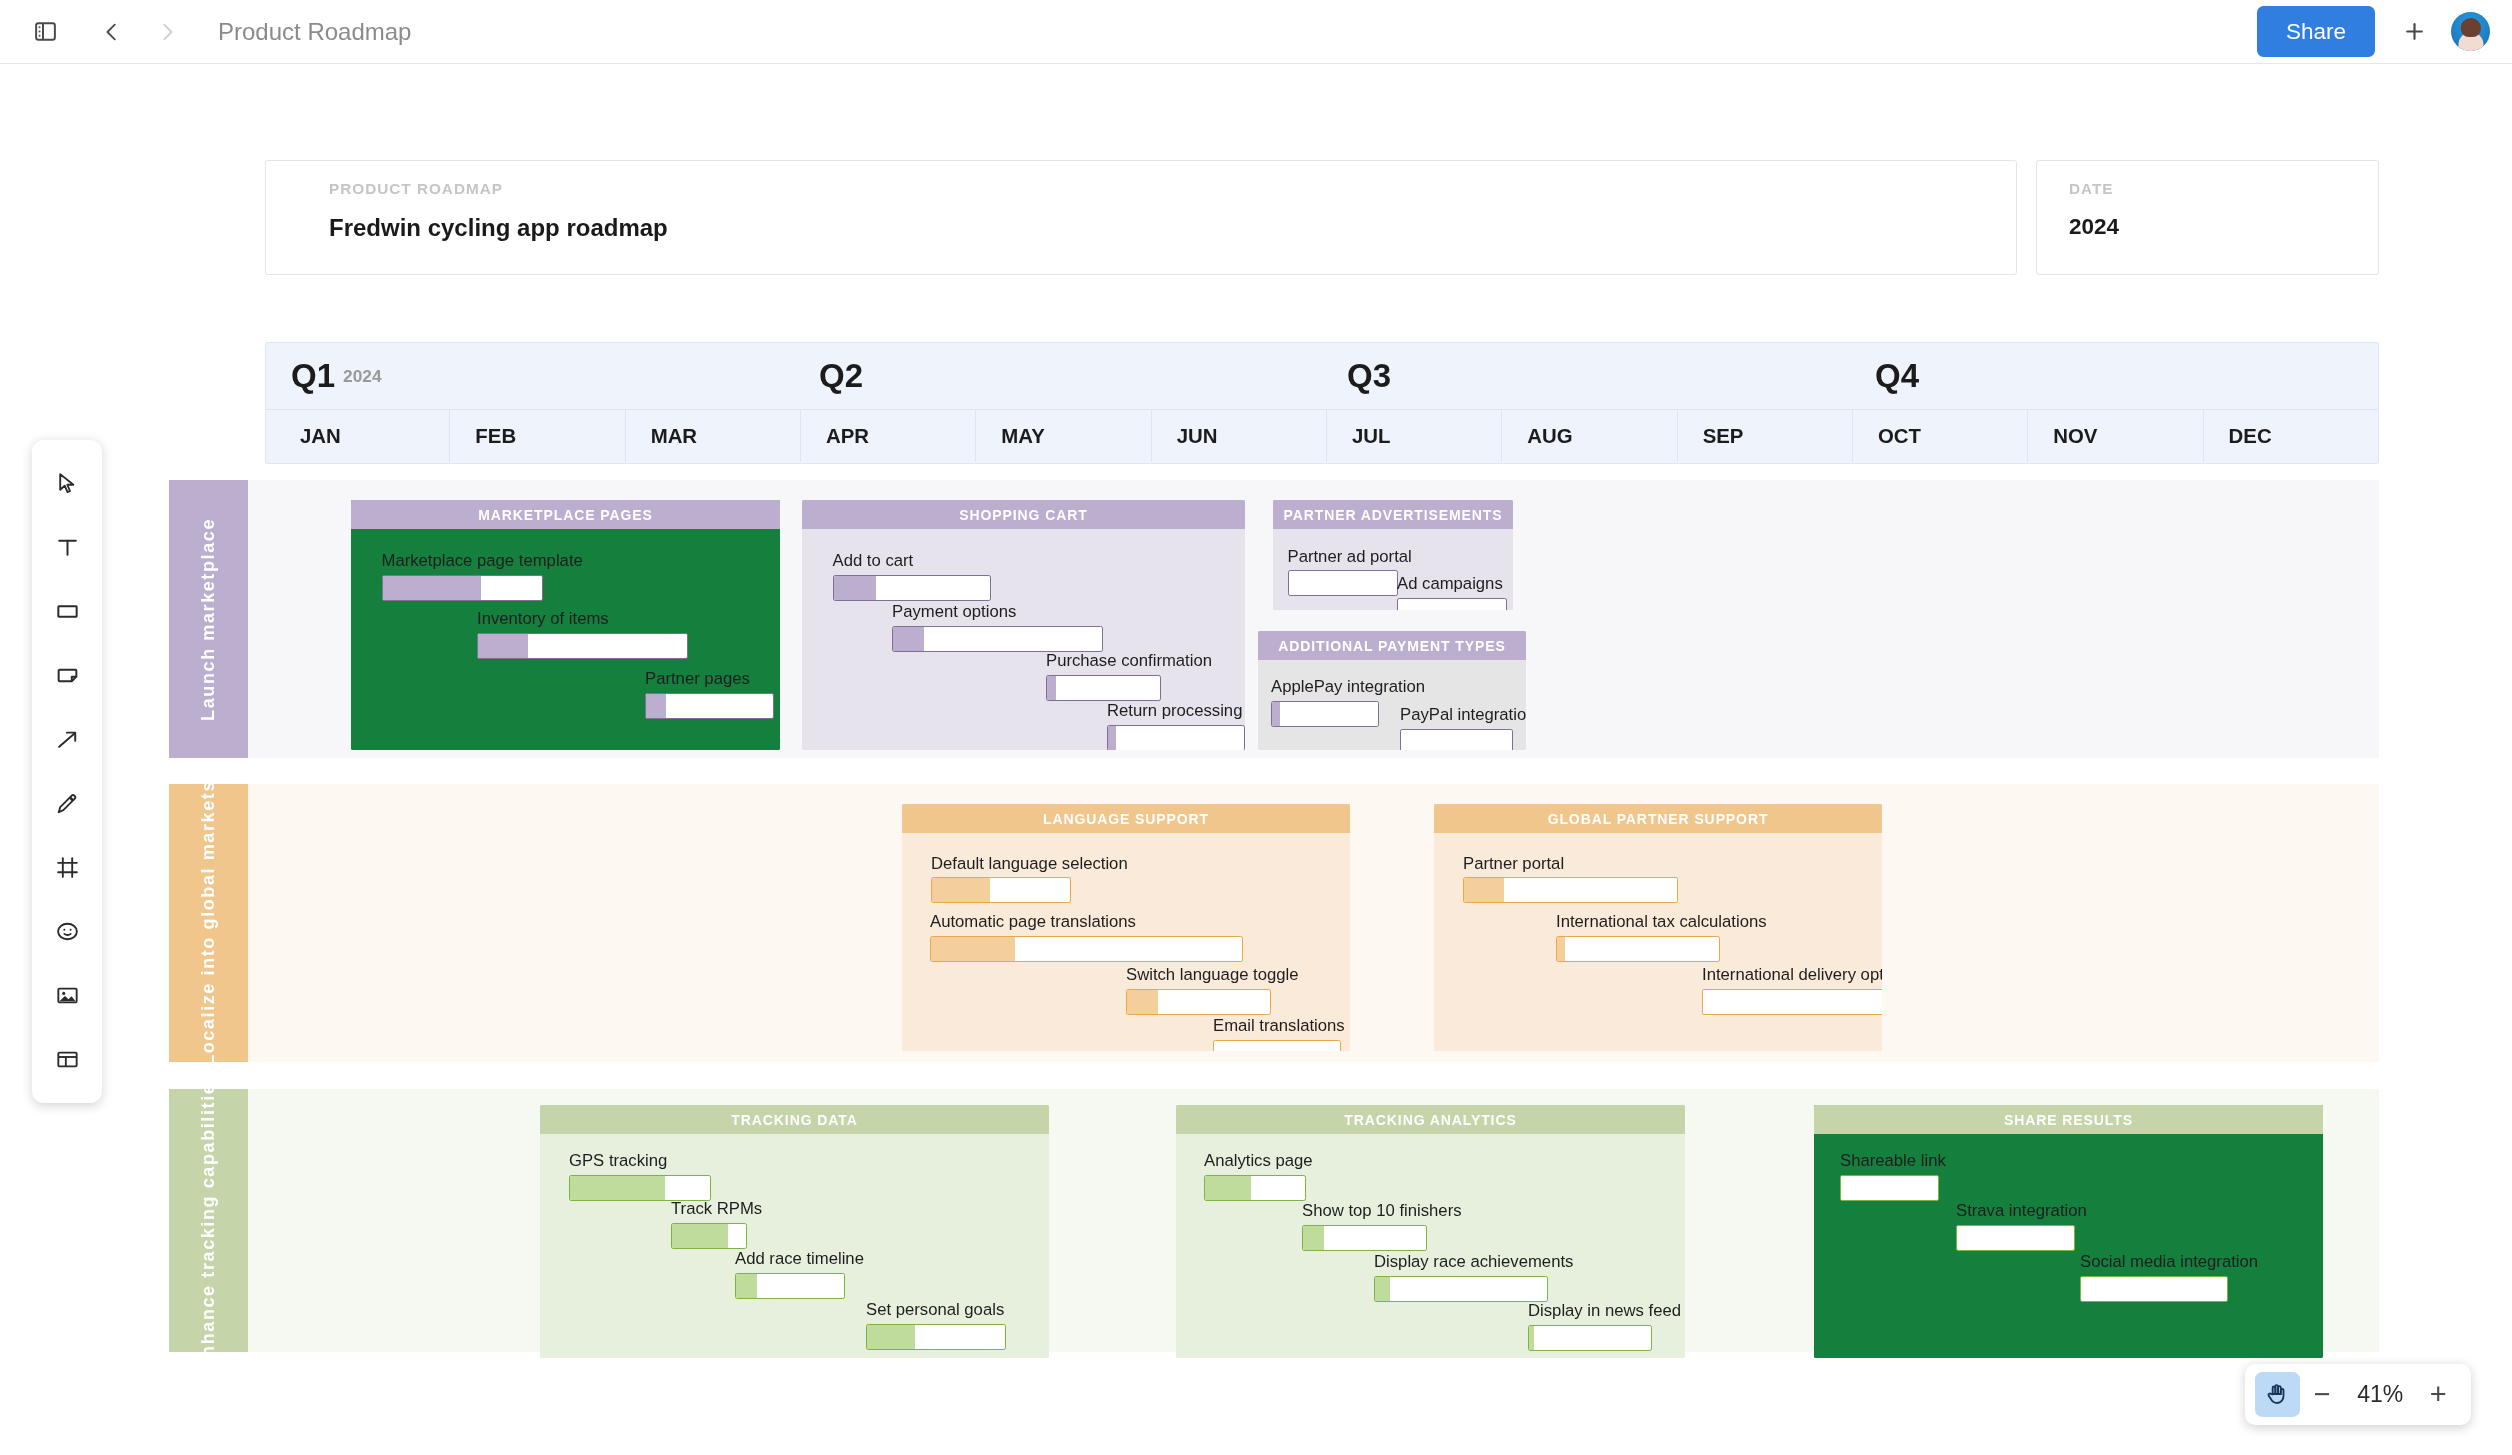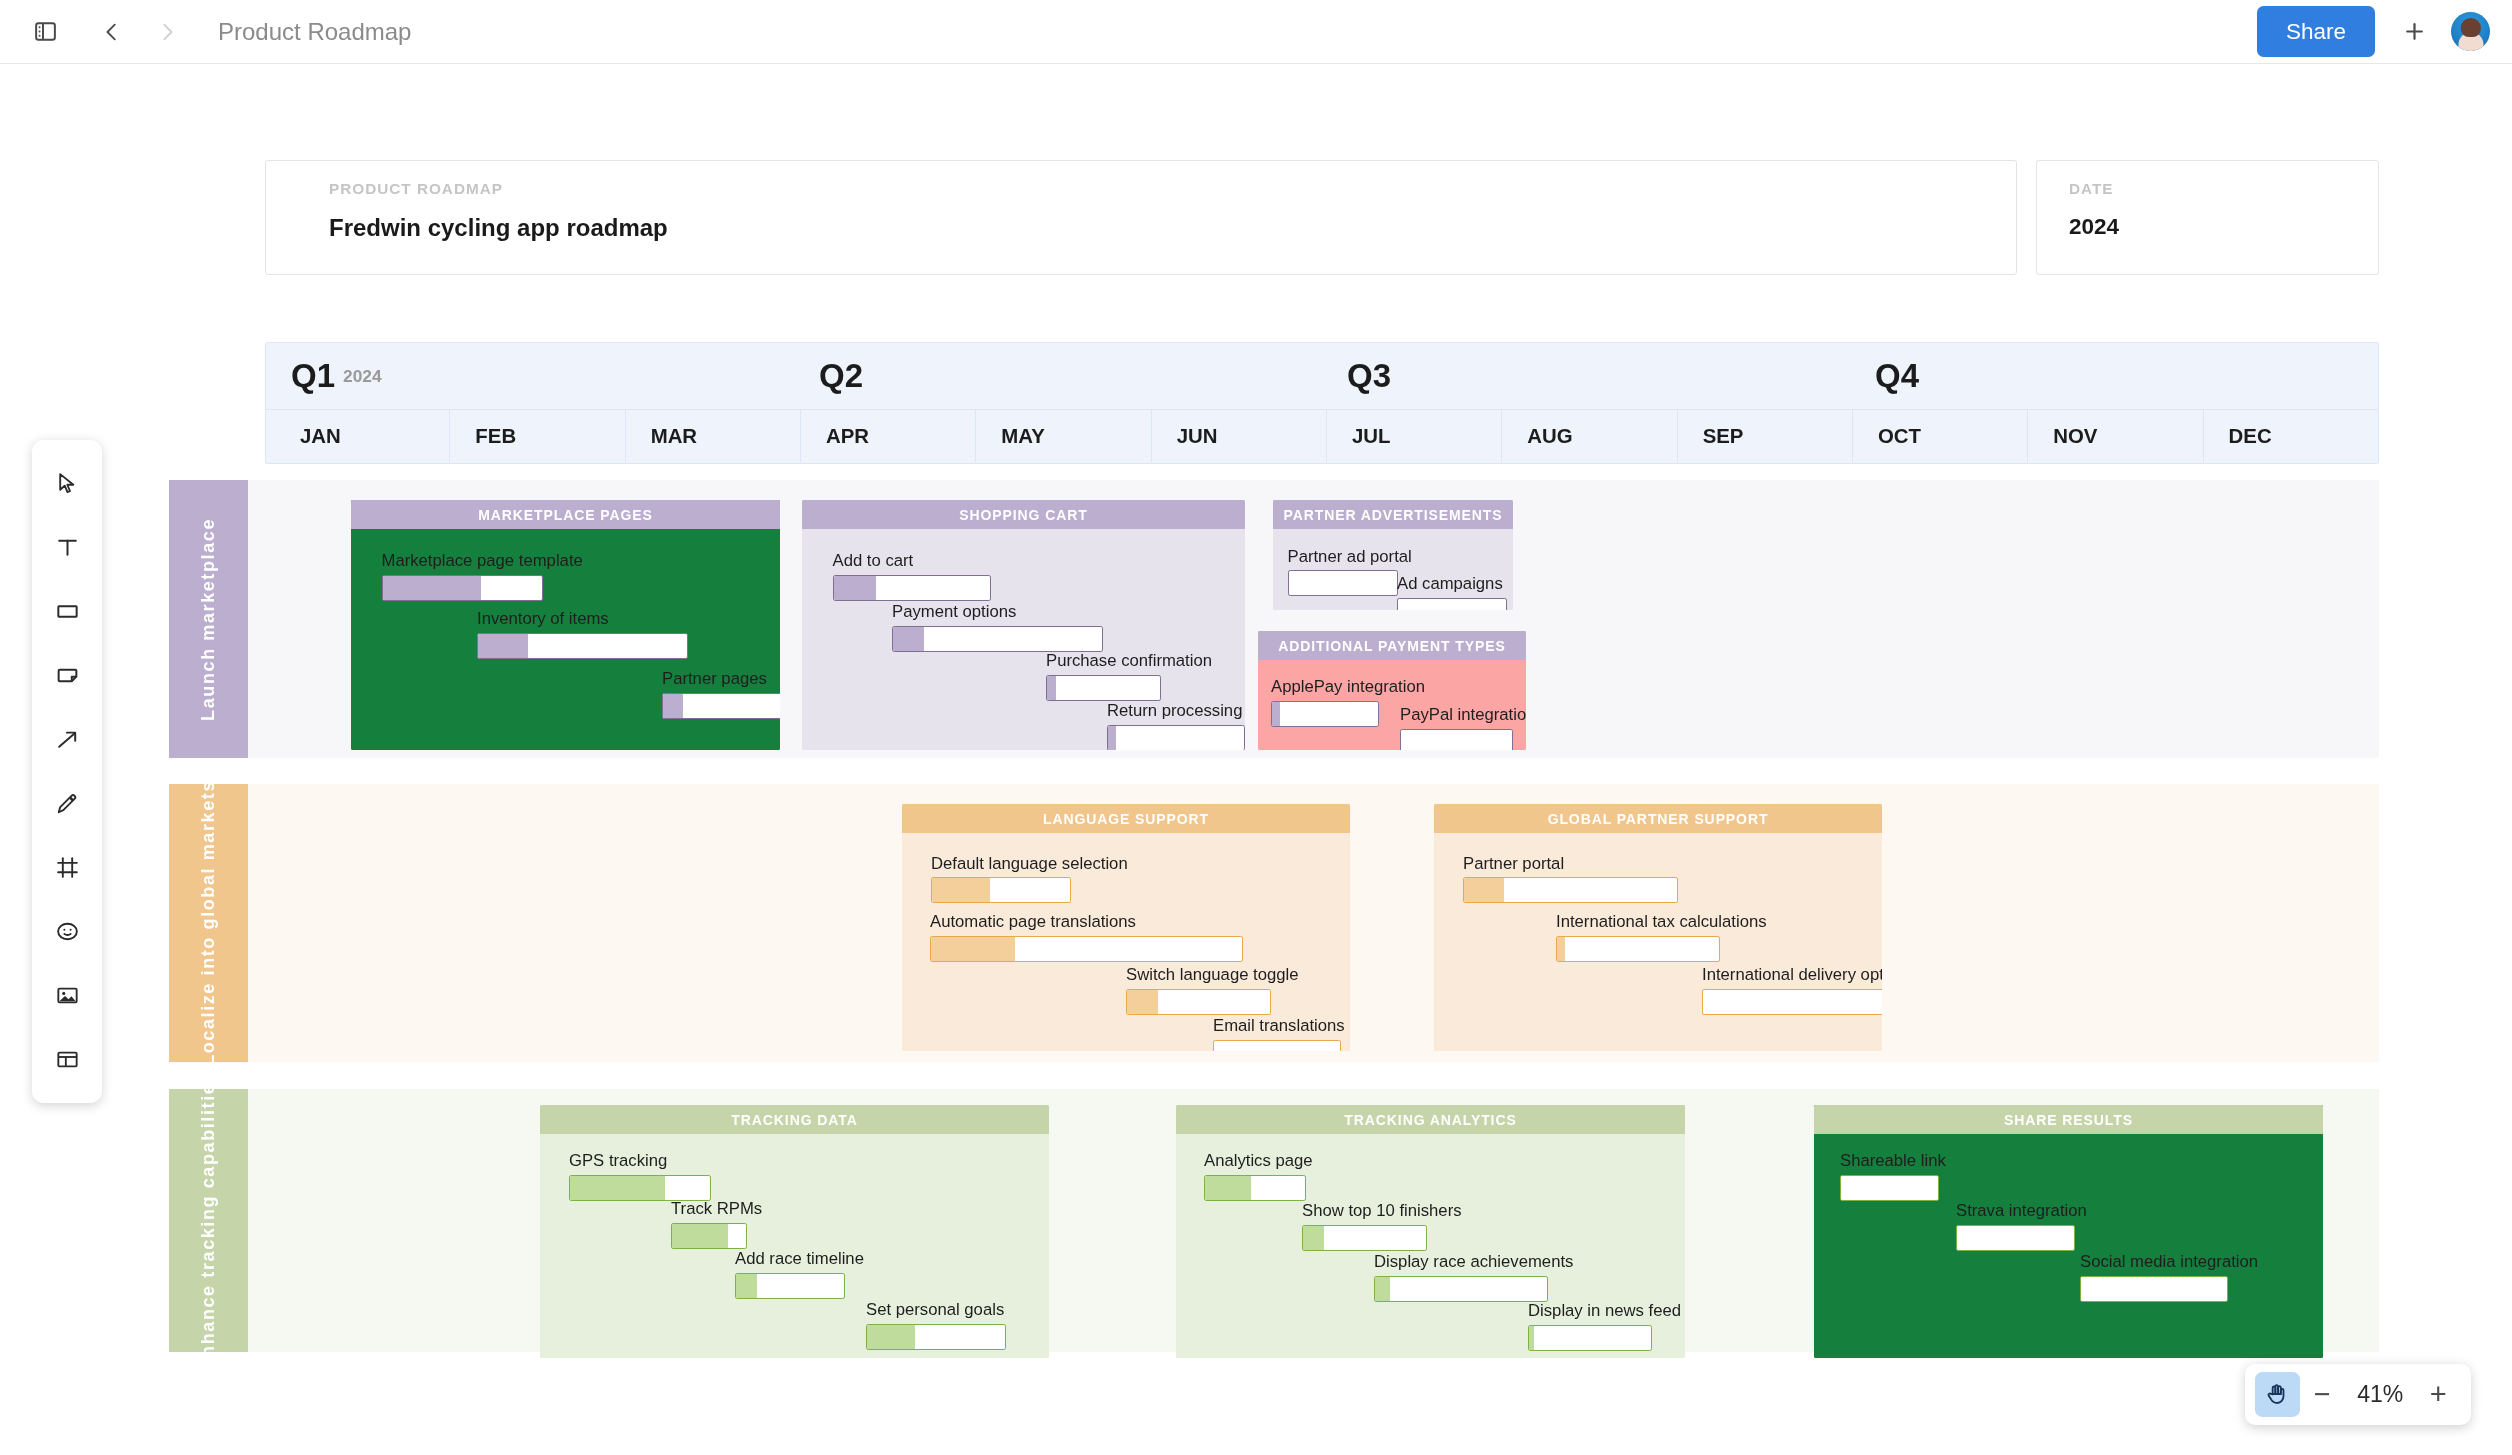--- a/index.html
+++ b/index.html
@@ -299,21 +299,21 @@
                 <div class="task-bar" style="width: 161px; border-color: rgb(127, 111, 149);">
                   <div class="task-fill" style="width: 62%; background: rgb(188, 174, 207);"></div>
                 </div>
               </div>
               <div class="task" style="left: 126px; top: 80px;">
                 <div class="task-label">Inventory of items</div>
                 <div class="task-bar" style="width: 211px; border-color: rgb(127, 111, 149);">
                   <div class="task-fill" style="width: 24%; background: rgb(188, 174, 207);"></div>
                 </div>
               </div>
-              <div class="task" style="left: 311px; top: 140px;">
+              <div class="task" style="left: 294px; top: 140px;">
                 <div class="task-label">Partner pages</div>
                 <div class="task-bar" style="width: 129px; border-color: rgb(127, 111, 149);">
                   <div class="task-fill" style="width: 16%; background: rgb(188, 174, 207);"></div>
                 </div>
               </div>
             </div>
           </div>
           <div class="group" style="left: 1025px; top: 20.4px; width: 240px; height: 110px; background: rgb(230, 227, 236);">
             <div class="group-head" style="background: rgb(188, 174, 207);">PARTNER ADVERTISEMENTS</div>
             <div class="group-body" style="height: 81px;">
@@ -353,21 +353,21 @@
                 </div>
               </div>
               <div class="task" style="left: 305px; top: 172px;">
                 <div class="task-label">Return processing</div>
                 <div class="task-bar" style="width: 138px; border-color: rgb(127, 111, 149);">
                   <div class="task-fill" style="width: 6%; background: rgb(188, 174, 207);"></div>
                 </div>
               </div>
             </div>
           </div>
-          <div class="group" style="left: 1010px; top: 151px; width: 268px; height: 119px; background: #fca5a5;">
+          <div class="group" style="left: 1010px; top: 151px; width: 268px; height: 119px; background: #e5e5e5;">
             <div class="group-head" style="background: rgb(188, 174, 207);">ADDITIONAL PAYMENT TYPES</div>
             <div class="group-body" style="height: 90px;">
               <div class="task" style="left: 13px; top: 17.4px;">
                 <div class="task-label">ApplePay integration</div>
                 <div class="task-bar" style="width: 108px; border-color: rgb(127, 111, 149);">
                   <div class="task-fill" style="width: 8%; background: rgb(188, 174, 207);"></div>
                 </div>
               </div>
               <div class="task" style="left: 142px; top: 45px;">
                 <div class="task-label">PayPal integration</div>

